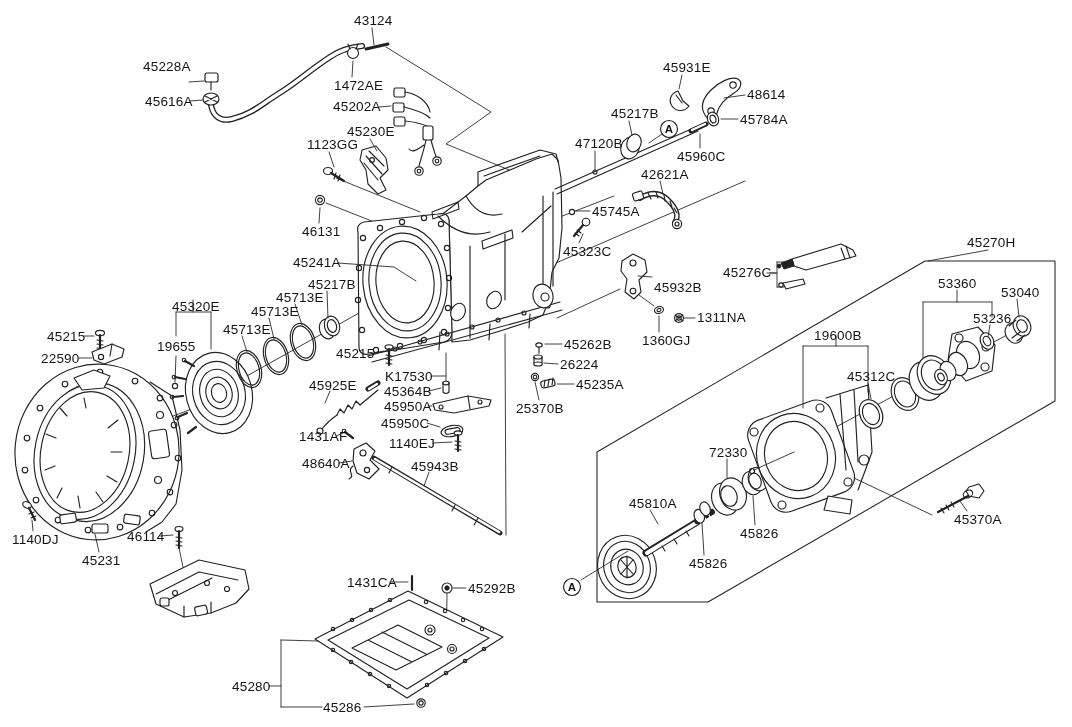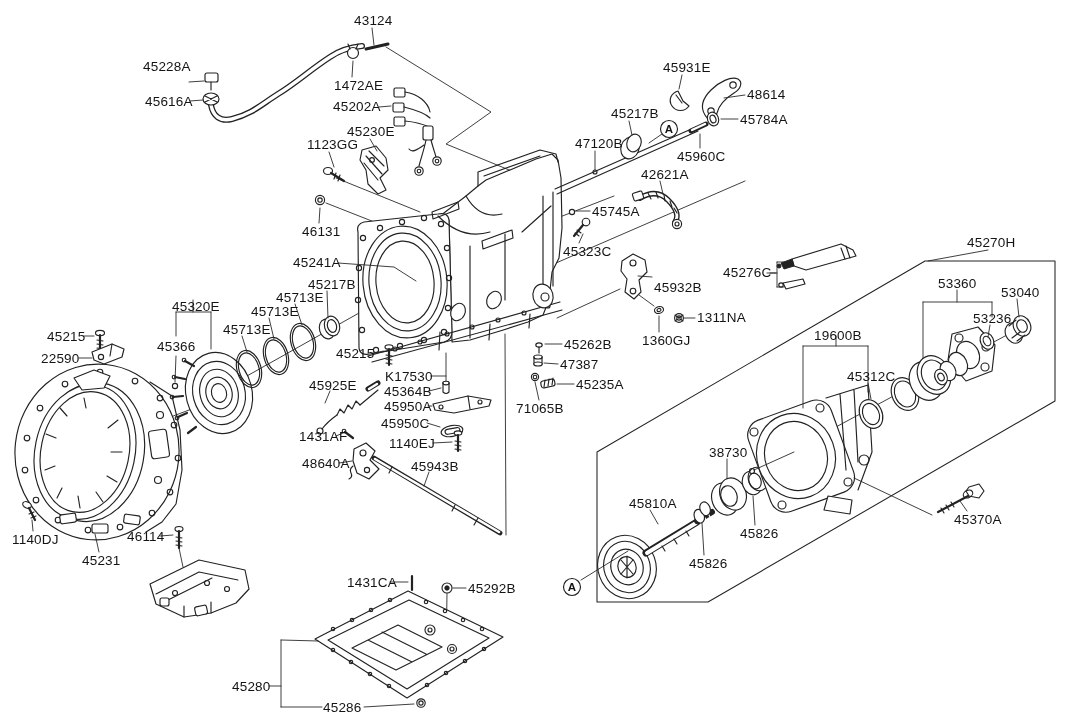--- a/index.html
+++ b/index.html
@@ -588,33 +588,33 @@
   <div class="lbl" style="left:654px;top:280px">45932B</div>
   <div class="lbl" style="left:723px;top:265px">45276C</div>
   <div class="lbl" style="left:697px;top:310px">1311NA</div>
   <div class="lbl" style="left:642px;top:333px">1360GJ</div>
   <div class="lbl" style="left:967px;top:235px">45270H</div>
   <div class="lbl" style="left:938px;top:276px">53360</div>
   <div class="lbl" style="left:1001px;top:285px">53040</div>
   <div class="lbl" style="left:973px;top:311px">53236</div>
   <div class="lbl" style="left:814px;top:328px">19600B</div>
   <div class="lbl" style="left:847px;top:369px">45312C</div>
-  <div class="lbl" style="left:709px;top:445px">38730</div>
+  <div class="lbl" style="left:709px;top:445px">72330</div>
   <div class="lbl" style="left:629px;top:496px">45810A</div>
   <div class="lbl" style="left:689px;top:556px">45826</div>
   <div class="lbl" style="left:740px;top:526px">45826</div>
   <div class="lbl" style="left:954px;top:512px">45370A</div>
   <div class="lbl" style="left:564px;top:337px">45262B</div>
-  <div class="lbl" style="left:560px;top:357px">47387</div>
+  <div class="lbl" style="left:560px;top:357px">26224</div>
   <div class="lbl" style="left:576px;top:377px">45235A</div>
-  <div class="lbl" style="left:516px;top:401px">71065B</div>
+  <div class="lbl" style="left:516px;top:401px">25370B</div>
   <div class="lbl" style="left:47px;top:329px">45215</div>
   <div class="lbl" style="left:41px;top:351px">22590</div>
   <div class="lbl" style="left:172px;top:299px">45320E</div>
-  <div class="lbl" style="left:157px;top:339px">45366</div>
+  <div class="lbl" style="left:157px;top:339px">19655</div>
   <div class="lbl" style="left:276px;top:290px">45713E</div>
   <div class="lbl" style="left:251px;top:304px">45713E</div>
   <div class="lbl" style="left:223px;top:322px">45713E</div>
   <div class="lbl" style="left:308px;top:277px">45217B</div>
   <div class="lbl" style="left:336px;top:346px">45215</div>
   <div class="lbl" style="left:385px;top:369px">K17530</div>
   <div class="lbl" style="left:384px;top:384px">45364B</div>
   <div class="lbl" style="left:384px;top:399px">45950A</div>
   <div class="lbl" style="left:381px;top:416px">45950C</div>
   <div class="lbl" style="left:389px;top:436px">1140EJ</div>

